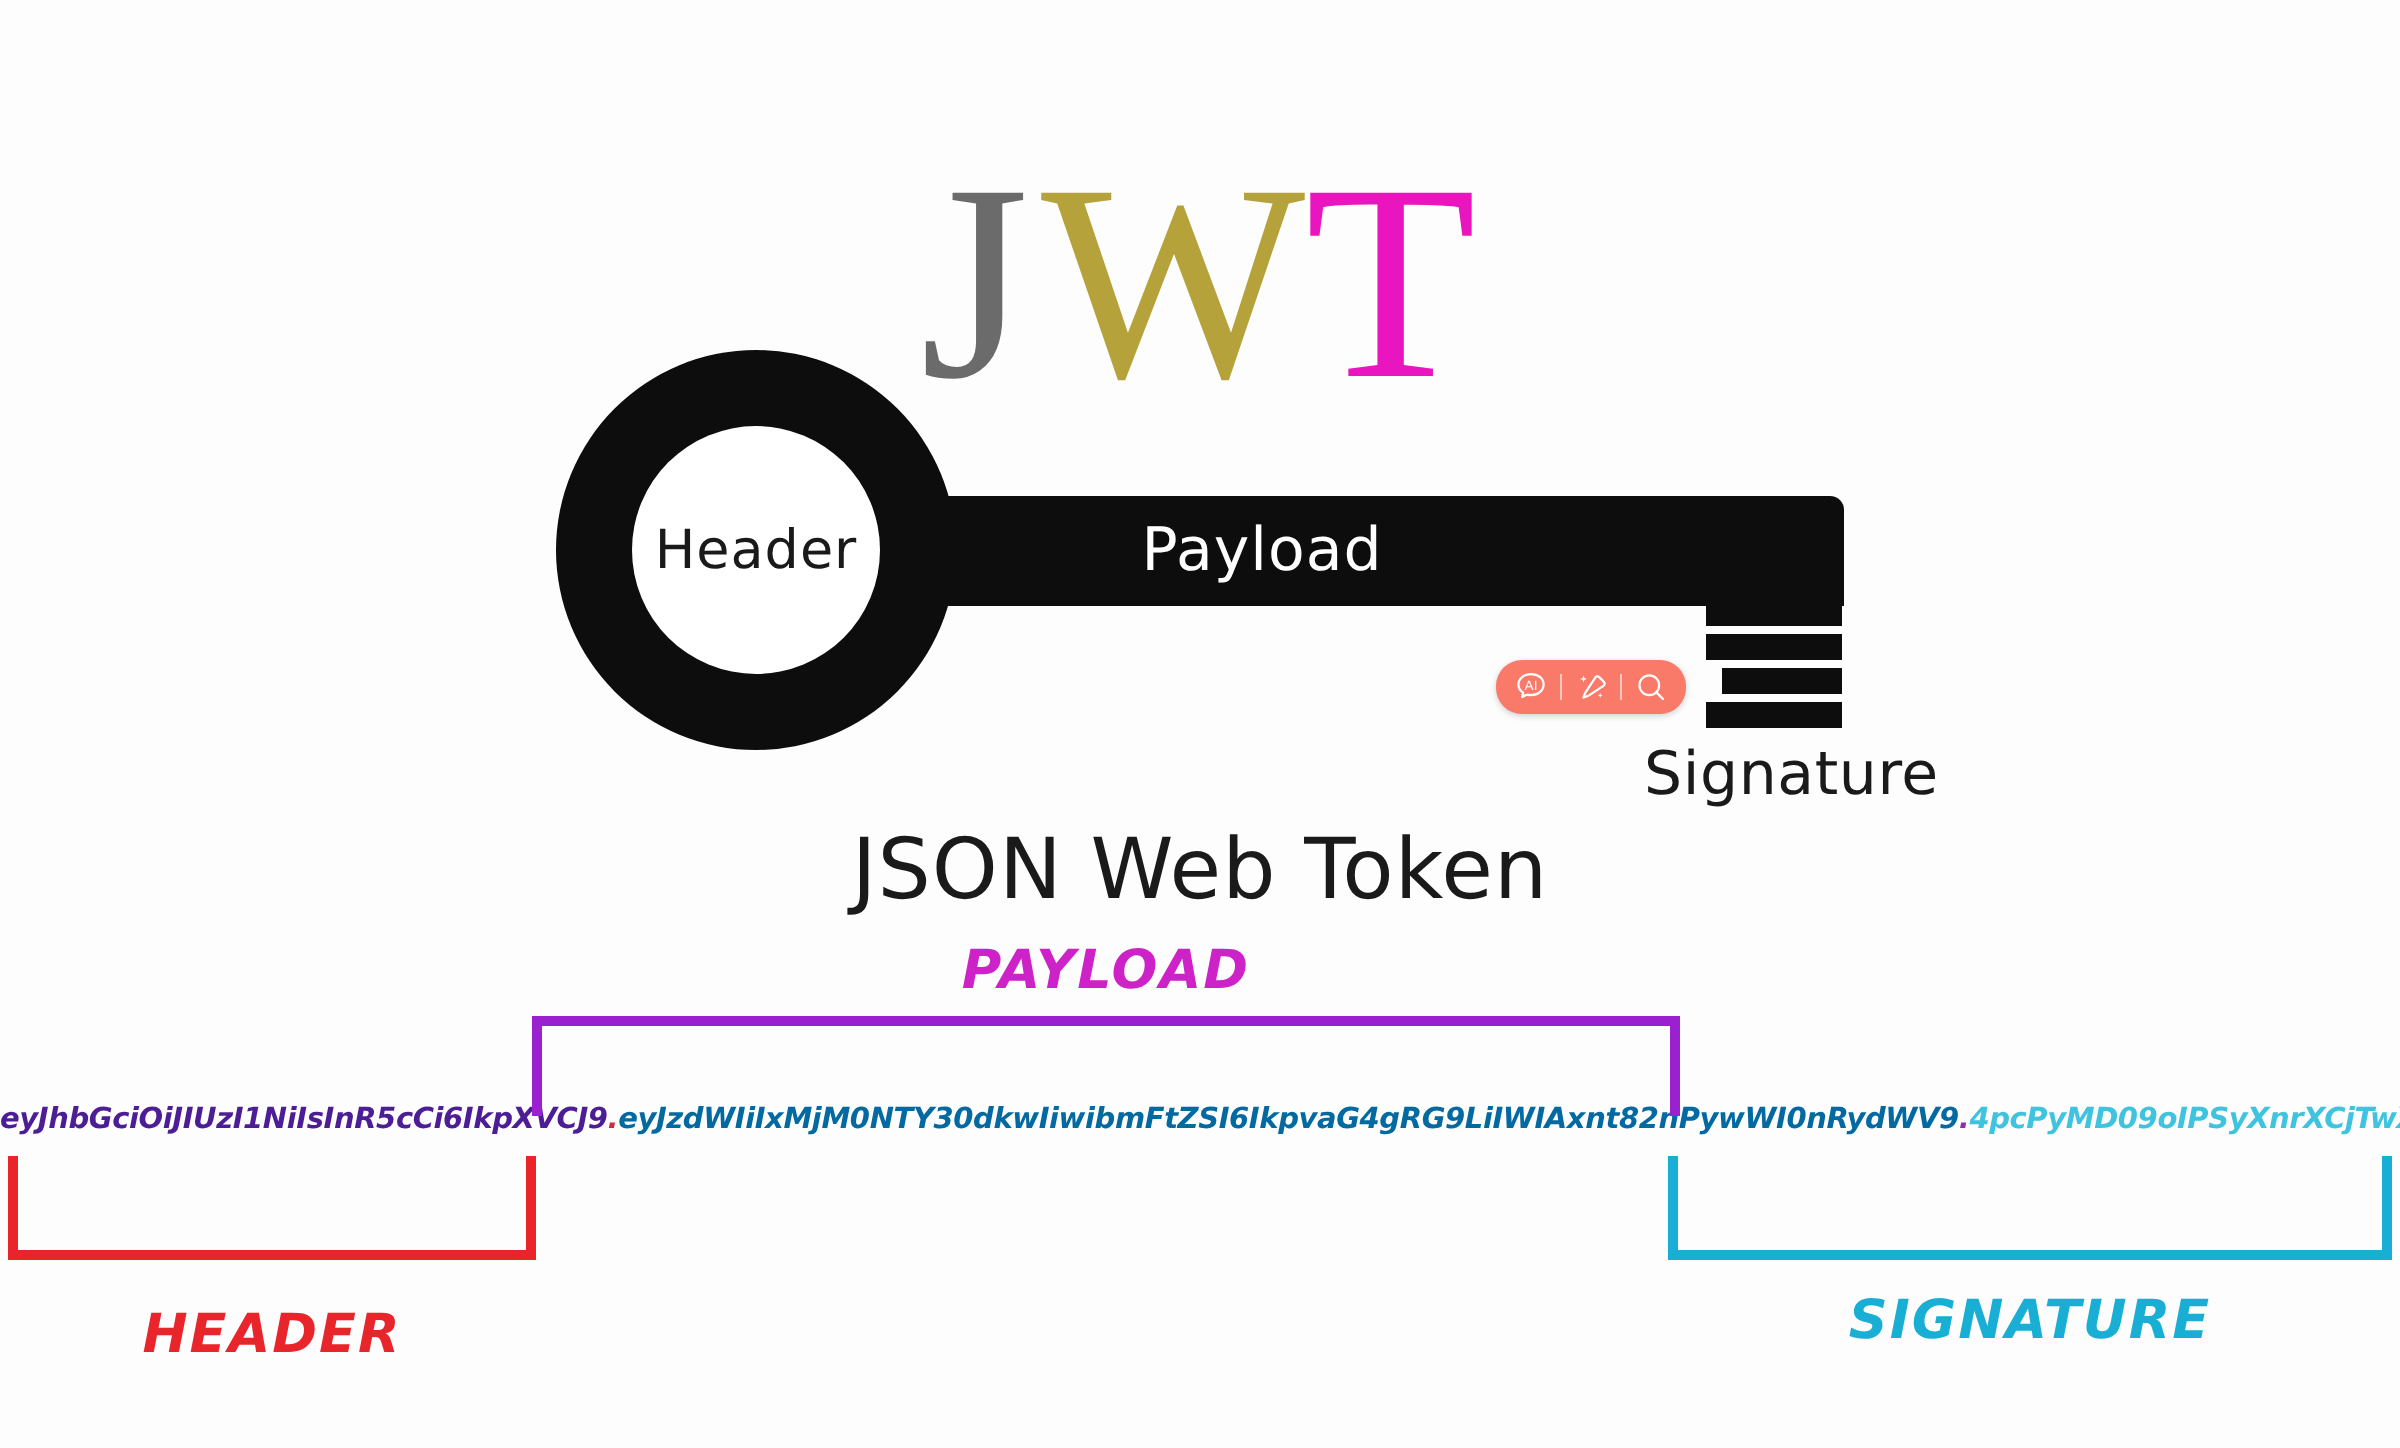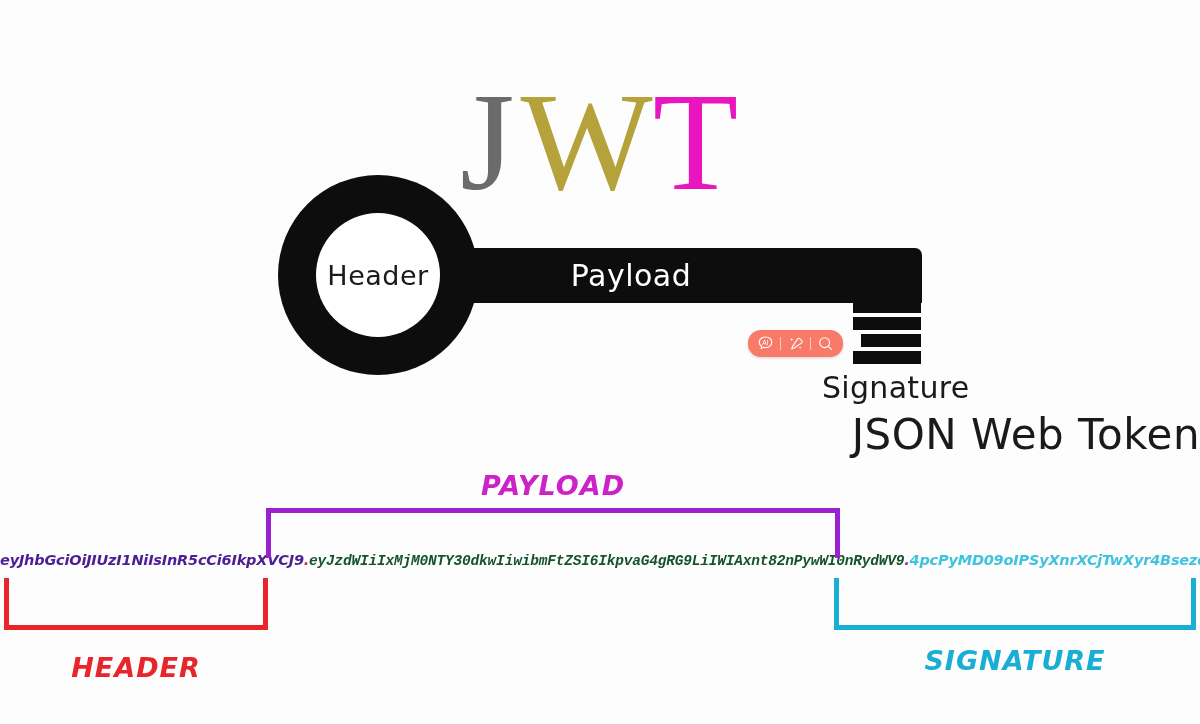--- a/index.html
+++ b/index.html
@@ -96,21 +96,21 @@
     font-family: "DejaVu Sans", sans-serif;
     font-size: 30px;
     color: #1a1a1a;
     letter-spacing: 0.3px;
   }
 
   .jwt-caption {
     position: absolute;
     left: 0; top: 410px;
     width: 1200px;
-    text-align: right;
+    text-align: center;
     font-family: "DejaVu Sans", sans-serif;
     font-size: 42px;
     color: #1a1a1a;
     letter-spacing: 0.5px;
   }
 
   
   .ai-toolbar {
     position: absolute;
     left: 748px; top: 330px;
@@ -148,21 +148,21 @@
     text-align: center;
     white-space: nowrap;
     font-family: "DejaVu Sans", sans-serif;
     font-style: italic;
     font-weight: bold;
     font-size: 14.5px;
     letter-spacing: -0.2px;
   }
   .tok-header { color: #4c1d95; }
   .tok-dot-1  { color: #d12a3c; }
-  .tok-payload{ color: #14532d; font-family: Liberation Mono, monospace; }
+  .tok-payload{ color: #0369a1; }
   .tok-dot-2  { color: #8f2fa8; }
   .tok-sig    { color: #3fc3df; }
 
   
   .bracket { position: absolute; }
 
   .bracket-header {
     left: 4px; top: 578px;
     width: 264px; height: 52px;
     border-left: 5px solid #e8252a;

